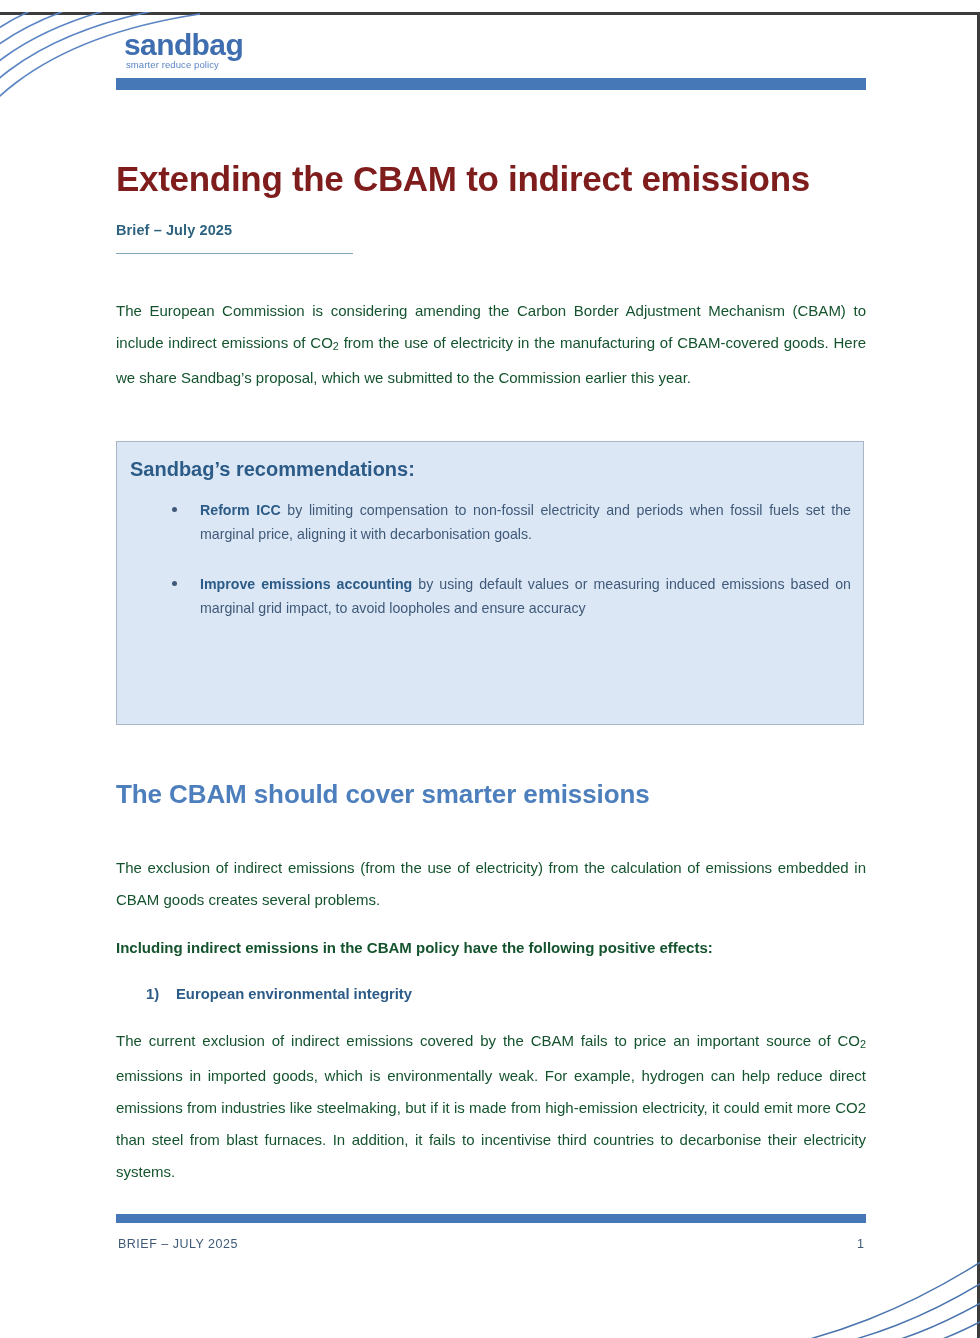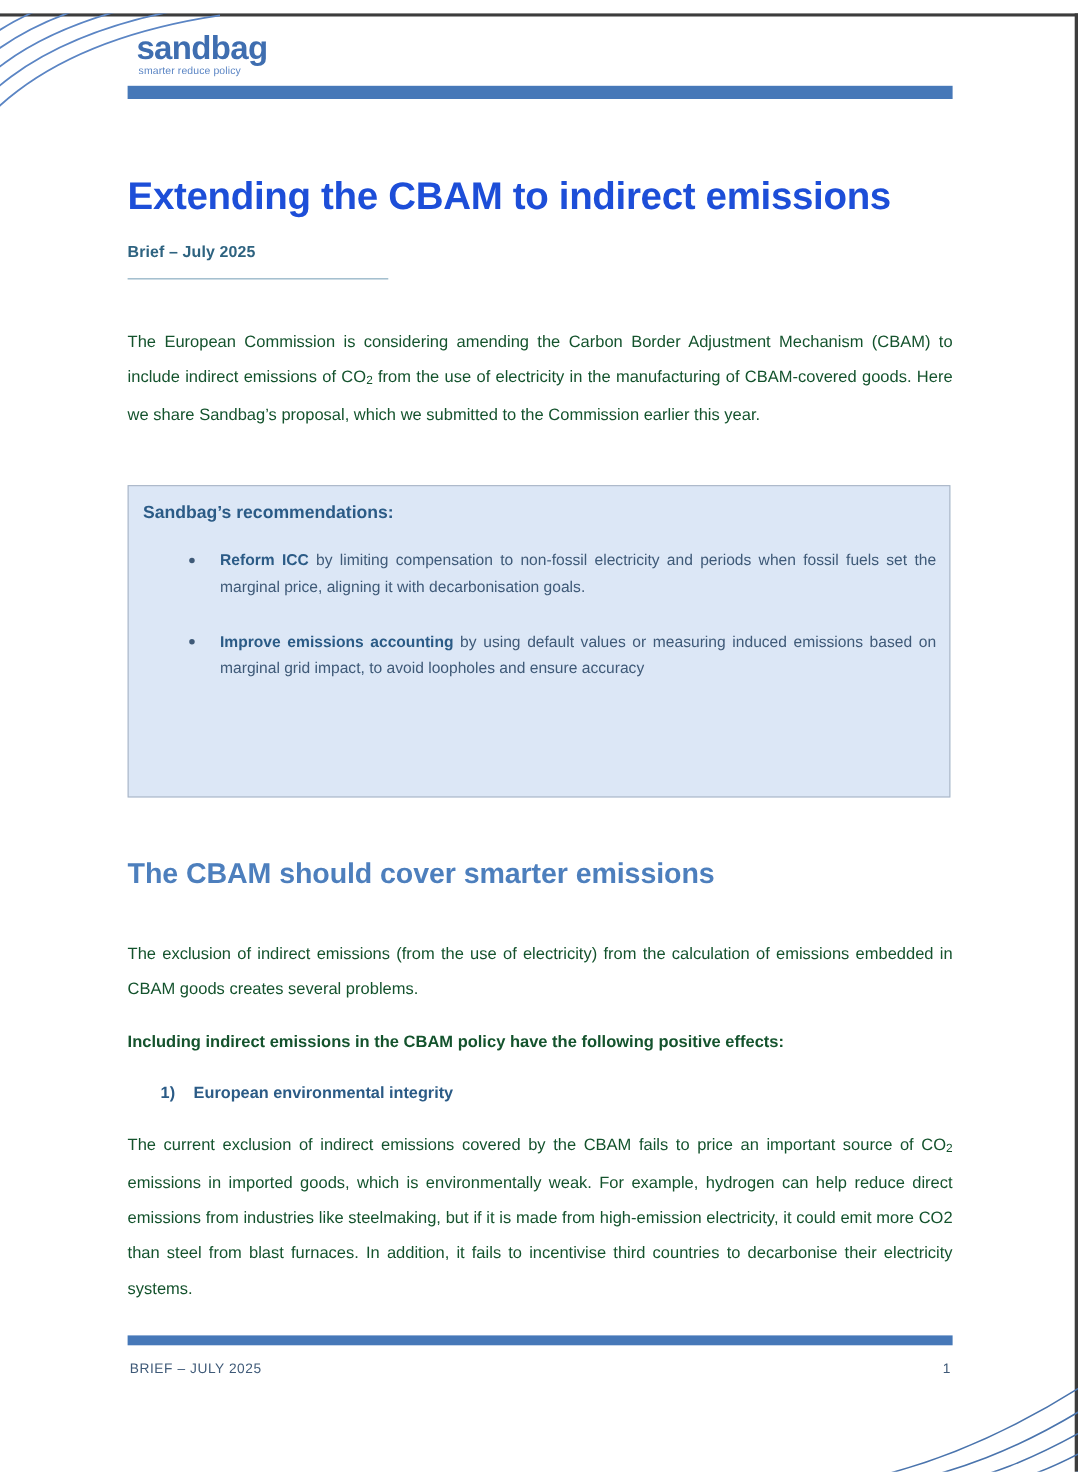--- a/index.html
+++ b/index.html
@@ -92,21 +92,21 @@
   
   .doc-title {
     position: absolute;
     top: 146px;
     left: 116px;
     width: 790px;
     font-family: "Liberation Sans", sans-serif;
     font-weight: bold;
     font-size: 35px;
     line-height: 42px;
-    color: #1d4ed8;
+    color: #7f1d1d;
     letter-spacing: -0.3px;
   }
 
   .doc-subtitle {
     position: absolute;
     top: 210px;
     left: 116px;
     font-family: "Liberation Sans", sans-serif;
     font-weight: bold;
     font-size: 14.5px;
@@ -149,21 +149,21 @@
     height: 284px;
     background: #dce7f6;
     border: 1px solid #a9b6c6;
   }
   .rec-title {
     position: absolute;
     top: 16px;
     left: 13px;
     font-family: "Liberation Sans", sans-serif;
     font-weight: bold;
-    font-size: 16px;
+    font-size: 20px;
     color: #2b5b86;
   }
   .rec-list {
     position: absolute;
     top: 56px;
     left: 13px;
     right: 12px;
     margin: 0;
     padding: 0;
     list-style: none;

